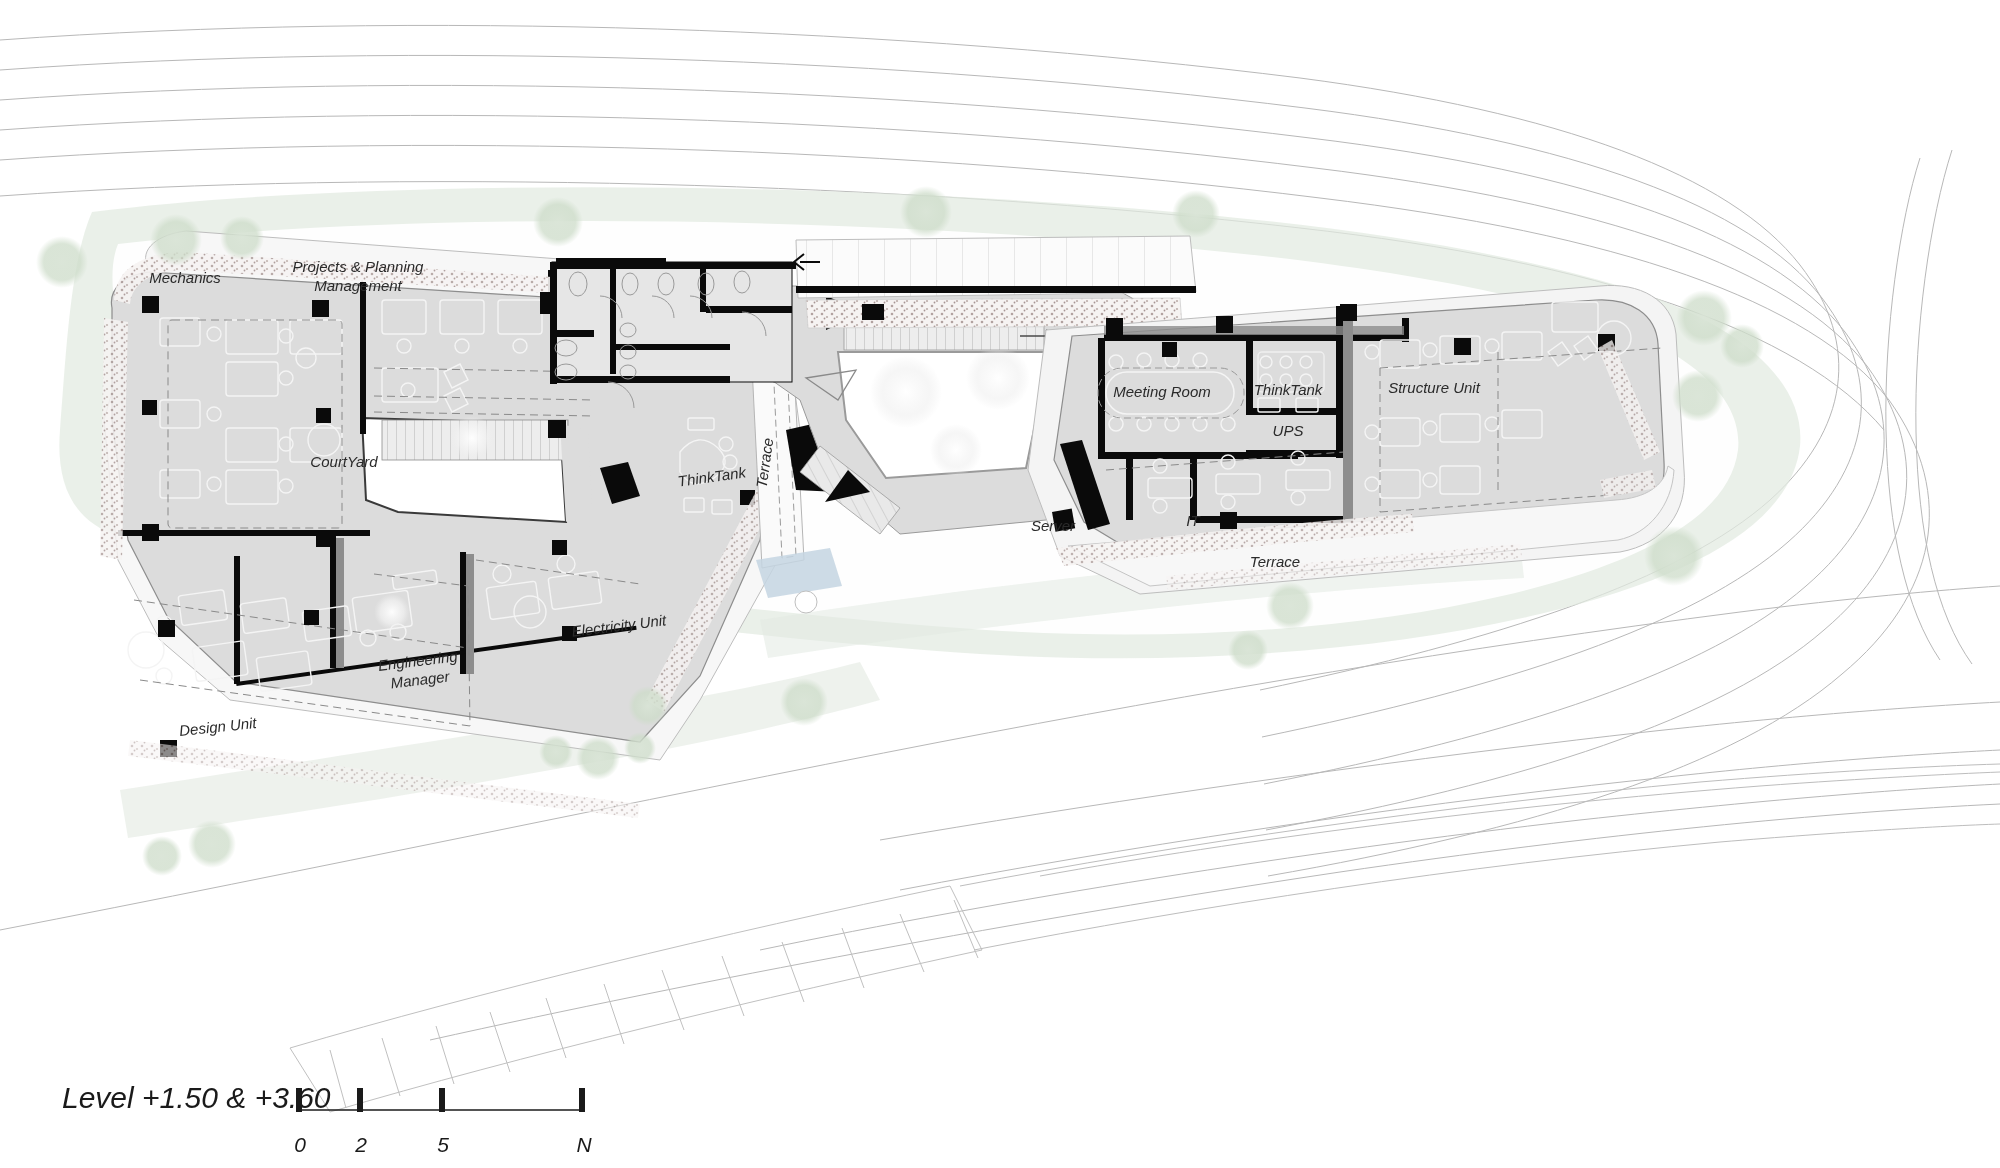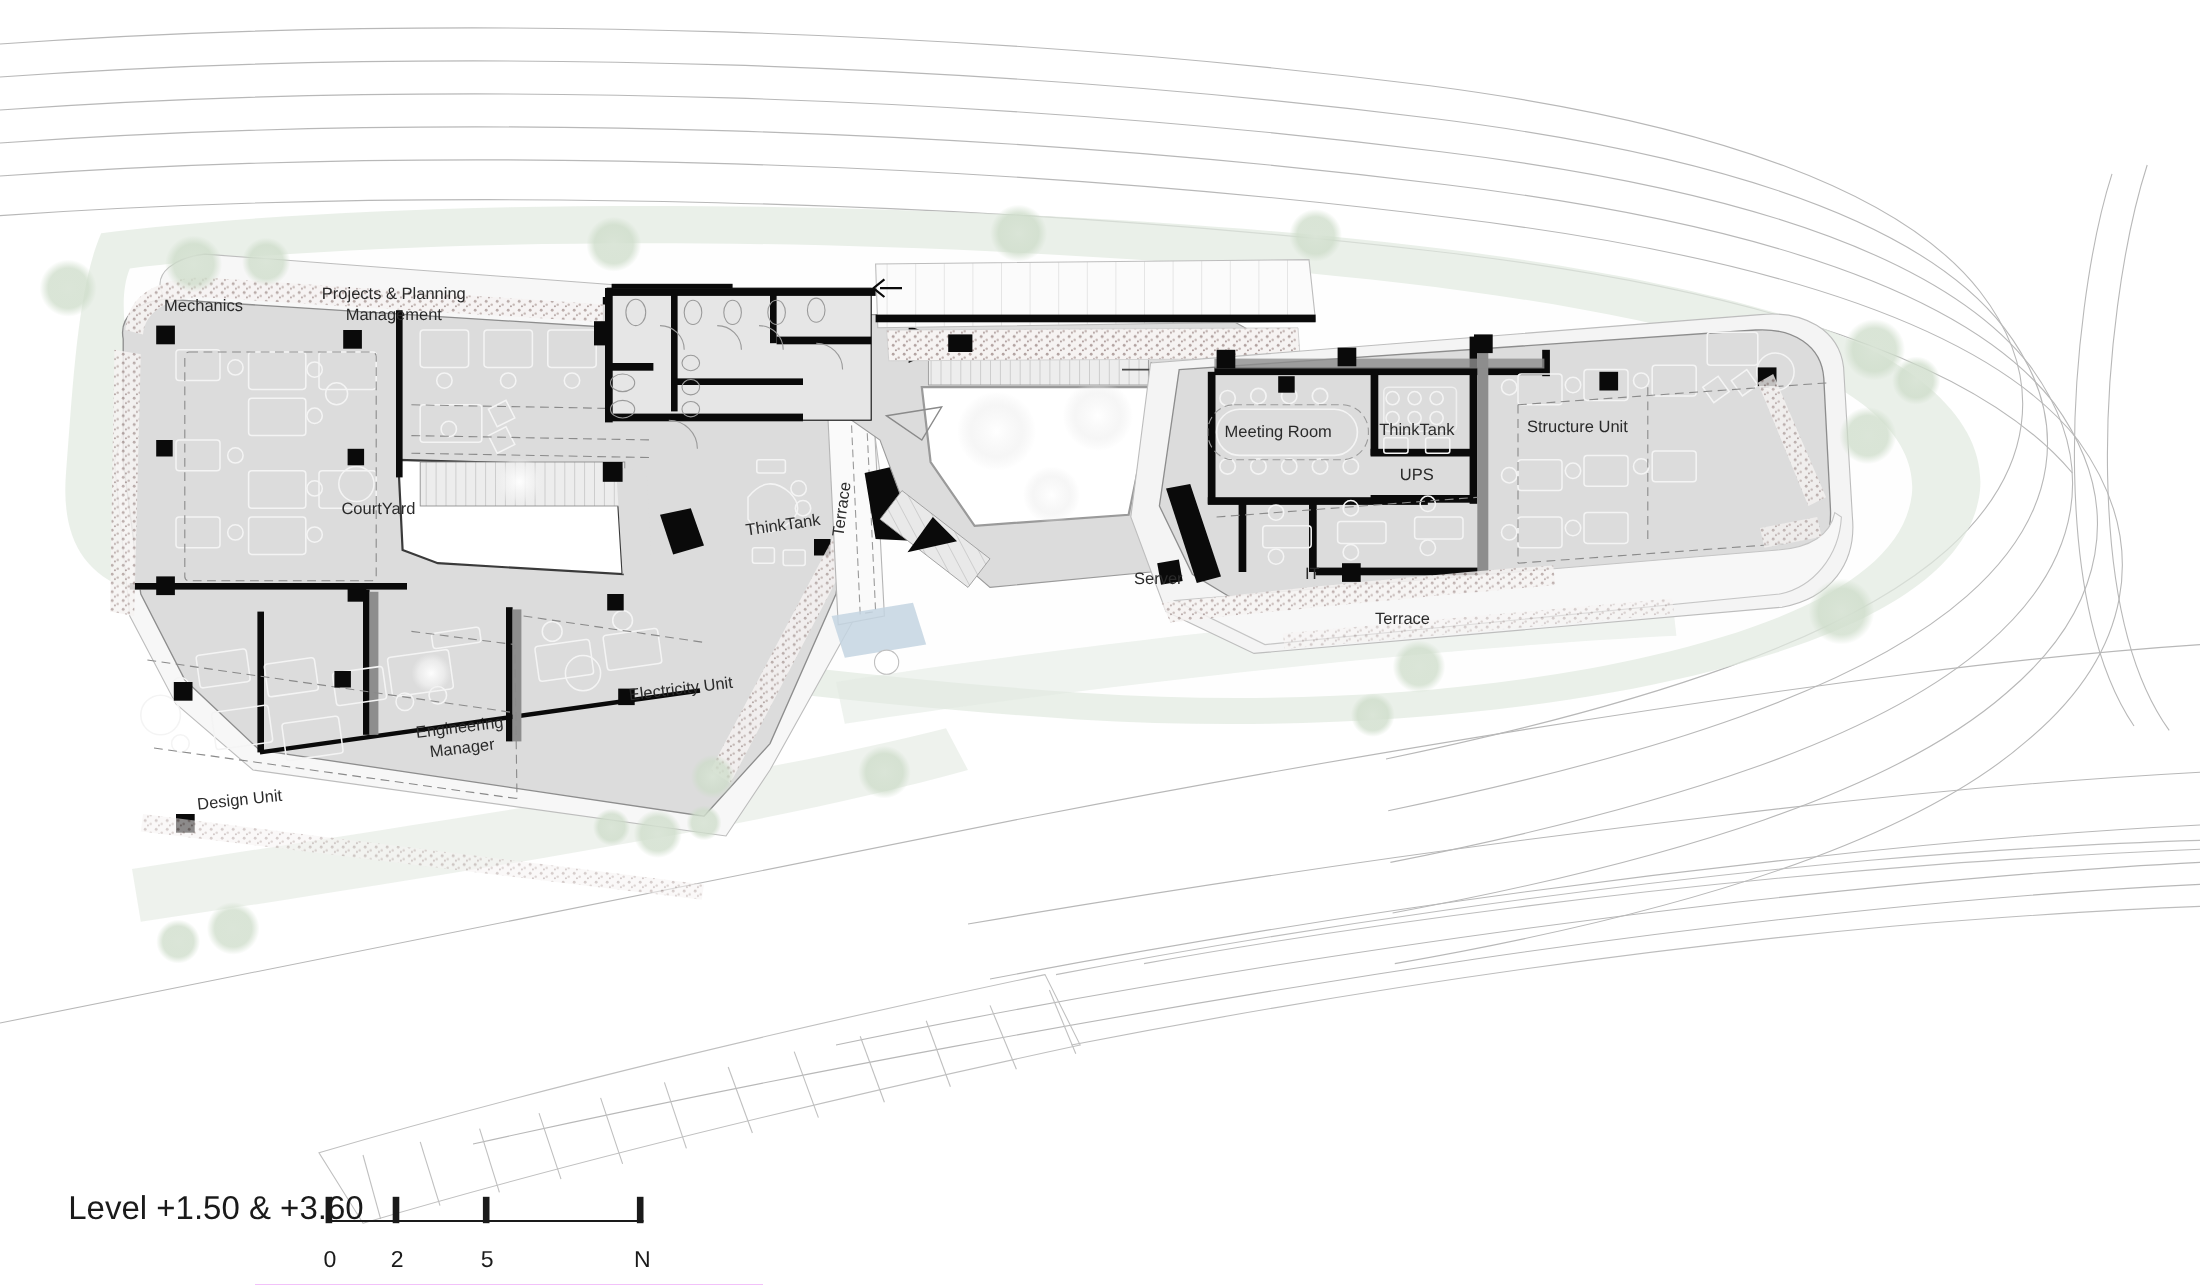--- a/index.html
+++ b/index.html
@@ -1,18 +1,18 @@
 <!DOCTYPE html>
 <html><head>
 <meta charset="utf-8">
 <style>
   html,body{margin:0;padding:0;background:#ffffff;}
   body{width:2000px;height:1168px;overflow:hidden;
        font-family:"Liberation Sans","DejaVu Sans",sans-serif;}
-  #stage{position:relative;width:1799px;height:1168px;background:#d946ef;}
+  #stage{position:relative;width:1799px;height:1168px;background:#be185d;font-style:italic;}
   svg{display:block;}
   .rlabel{font-family:"Liberation Sans","DejaVu Sans",sans-serif;
           font-size:15px;fill:#2a2a2a;text-anchor:middle;dominant-baseline:middle;}
   .titletxt{font-family:"Liberation Sans","DejaVu Sans",sans-serif;
             font-size:30px;fill:#1a1a1a;}
   .scalenum{font-family:"Liberation Sans","DejaVu Sans",sans-serif;
             font-size:21px;fill:#1a1a1a;text-anchor:middle;}
 </style>
 </head>
 <body>

